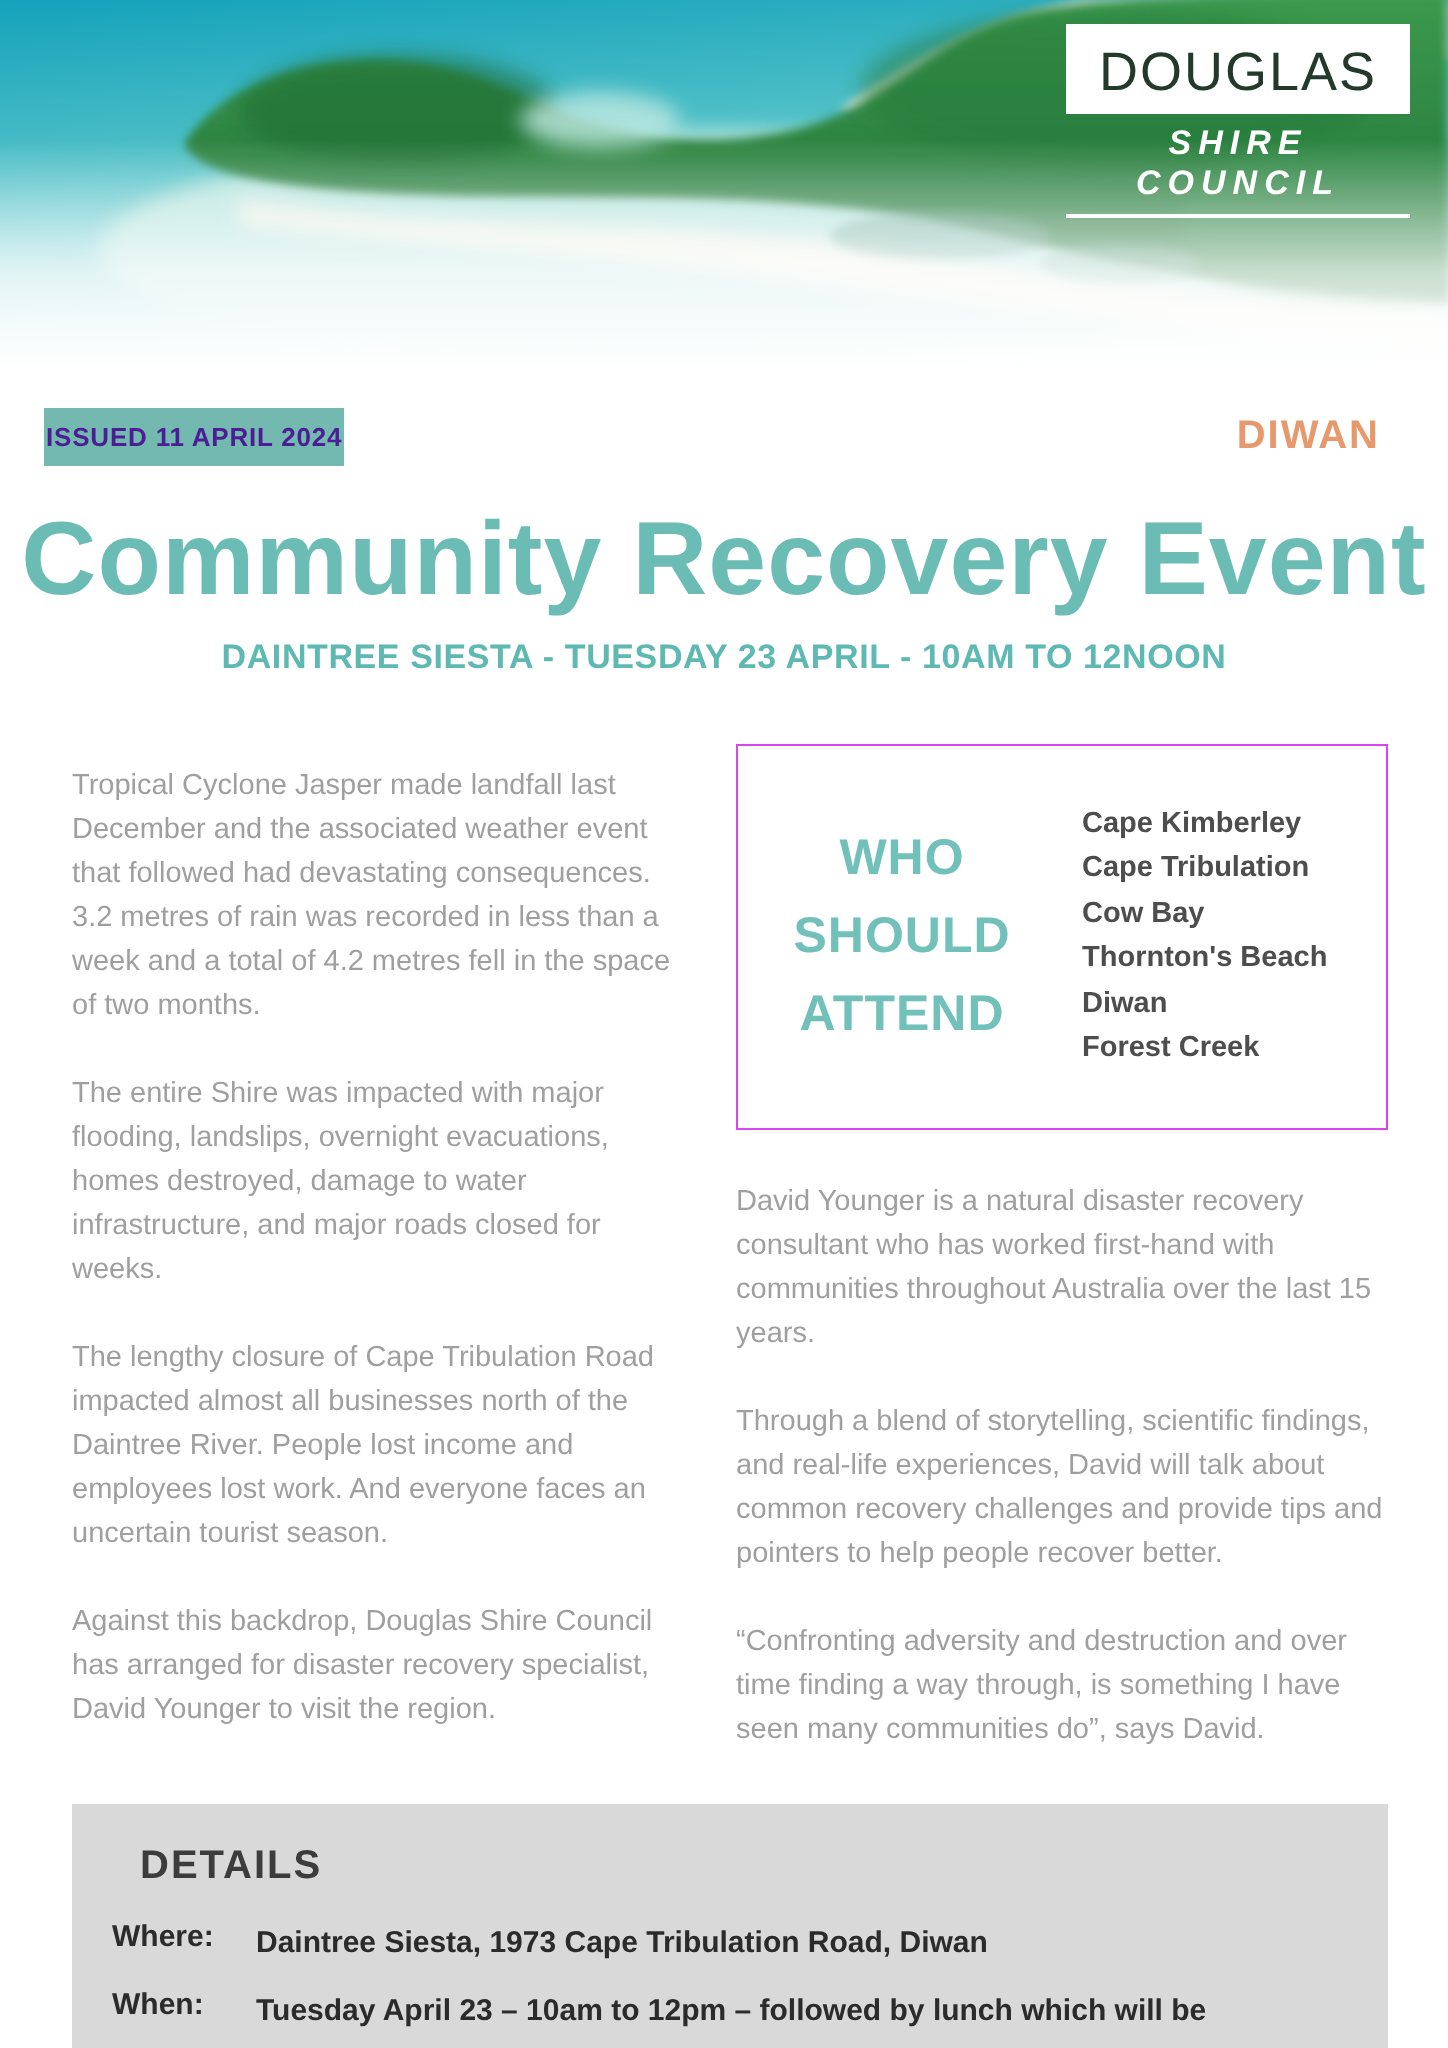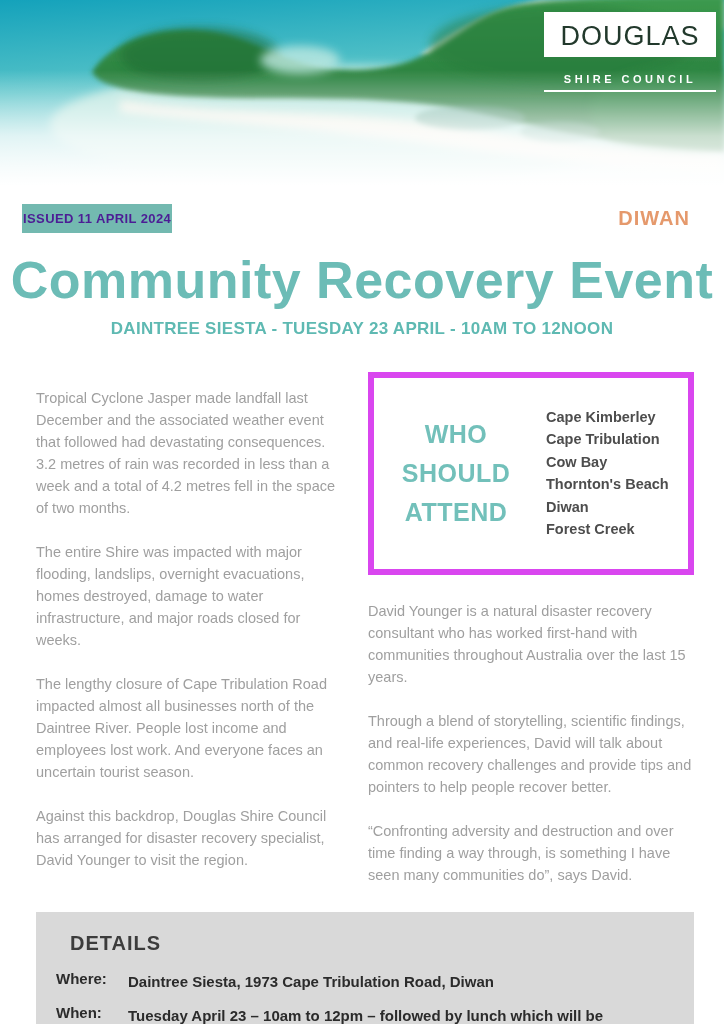--- a/index.html
+++ b/index.html
@@ -9,30 +9,31 @@
     font-family: "Liberation Sans", "DejaVu Sans", sans-serif;
     overflow: hidden;
     position: relative;
   }
   .page { width: 724px; height: 1024px; background: #fff; position: relative; }
 
   
   .header { position: relative; width: 724px; height: 200px; }
   .header svg { position: absolute; top: 0; left: 0; }
 
-  .logo { position: absolute; top: 12px; right: 8px; width: 172px; text-align: center; }
+  .logo { position: absolute; top: 12px; right: 19px; width: 172px; text-align: center; }
   .logo-top {
     background: #ffffff; color: #22392c;
     font-size: 27px; font-weight: 500; letter-spacing: 1px;
     padding: 9px 4px 5px;
   }
   .logo-bottom {
-    color: #ffffff; font-weight: 700; font-size: 11px;
-    letter-spacing: 3.5px; padding: 16px 0 5px;
+    color: #ffffff; font-weight: 700; font-size: 17px;
+    letter-spacing: 3.5px; padding: 5px 0 5px;
     border-bottom: 2px solid #ffffff;
+    font-style: italic;
   }
 
   
   .meta-row {
     display: flex; justify-content: space-between; align-items: center;
     padding: 0 34px 0 22px; margin-top: 3px; height: 30px;
   }
   .issued-badge {
     background: #73b9b0; color: #4c1d95;
     font-size: 13px; font-weight: 700; letter-spacing: 0.4px;
@@ -55,21 +56,21 @@
   
   .columns { display: flex; gap: 26px; padding: 0 30px 0 36px; margin-top: 33px; align-items: center; }
   .col-left { flex: 0 0 306px; }
   .col-right { flex: 1; min-width: 0; }
   .body-p {
     color: #9f9f9f; font-size: 14.5px; line-height: 1.52; margin-bottom: 22px;
   }
 
   
   .who-box {
-    border: 6px solid #d946ef; background: #ffffff;
+    border: 1px solid #d946ef; background: #ffffff;
     display: flex; align-items: center; gap: 14px;
     padding: 28px 10px 28px 6px; margin-bottom: 25px;
   }
   .who-heading {
     flex: 0 0 152px; text-align: center;
     color: #72c0ba; font-size: 25px; font-weight: 700;
     line-height: 1.55; letter-spacing: 0.5px;
   }
   .who-list { list-style: none; }
   .who-list li {

